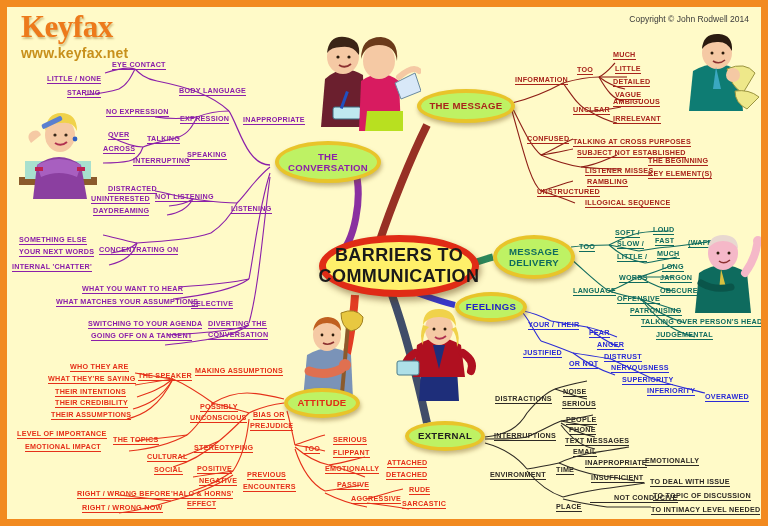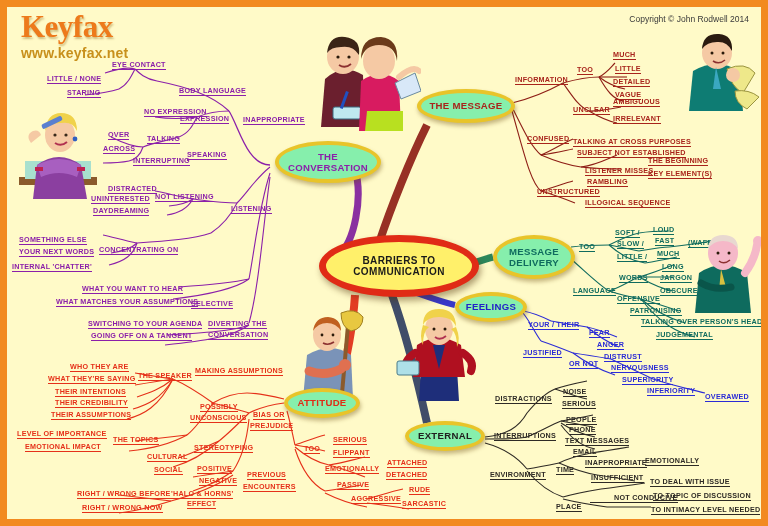--- a/index.html
+++ b/index.html
@@ -64,37 +64,37 @@
     background: #FFF06A;
     border: 7px solid #E02B16;
     display: flex;
     flex-direction: column;
     align-items: center;
     justify-content: center;
     box-shadow: 2px 4px 6px rgba(80,50,10,0.45);
     z-index: 40;
   }
   #central .ln {
-    font-size: 10px;
+    font-size: 18px;
     font-weight: bold;
     color: #1a1a1a;
     letter-spacing: 0.4px;
     line-height: 1.15;
   }
   
   .branch {
     position: absolute;
     border-radius: 50%;
     display: flex;
     flex-direction: column;
     align-items: center;
     justify-content: center;
     text-align: center;
     z-index: 30;
-    background: #86efac;
+    background: #bef264;
     border: 4px solid #E8C42A;
     box-shadow: 1px 3px 4px rgba(110,80,20,0.4);
   }
   .branch span {
     font-size: 9.6px;
     font-weight: bold;
     letter-spacing: 0.3px;
     line-height: 1.15;
     white-space: nowrap;
   }
@@ -431,21 +431,21 @@
       <span>FEELINGS</span>
     </div>
     <div class="branch external">
       <span>EXTERNAL</span>
     </div>
 
     <div class="lbl c-purple" style="left:105px; top:54px;">EYE CONTACT</div>
     <div class="lbl c-purple" style="left:40px; top:68px;">LITTLE / NONE</div>
     <div class="lbl c-purple" style="left:60px; top:82px;">STARING</div>
     <div class="lbl c-purple" style="left:172px; top:80px;">BODY LANGUAGE</div>
-    <div class="lbl c-purple" style="left:99px; top:101px;margin-left:38px;">NO EXPRESSION</div>
+    <div class="lbl c-purple" style="left:99px; top:101px;">NO EXPRESSION</div>
     <div class="lbl c-purple" style="left:173px; top:108px;">EXPRESSION</div>
     <div class="lbl c-purple" style="left:236px; top:109px;">INAPPROPRIATE</div>
     <div class="lbl c-purple" style="left:101px; top:124px;">OVER</div>
     <div class="lbl c-purple" style="left:96px; top:138px;">ACROSS</div>
     <div class="lbl c-purple" style="left:140px; top:128px;">TALKING</div>
     <div class="lbl c-purple" style="left:126px; top:150px;">INTERRUPTING</div>
     <div class="lbl c-purple" style="left:180px; top:144px;">SPEAKING</div>
     <div class="lbl c-purple" style="left:101px; top:178px;">DISTRACTED</div>
     <div class="lbl c-purple" style="left:84px; top:188px;">UNINTERESTED</div>
     <div class="lbl c-purple" style="left:86px; top:200px;">DAYDREAMING</div>

